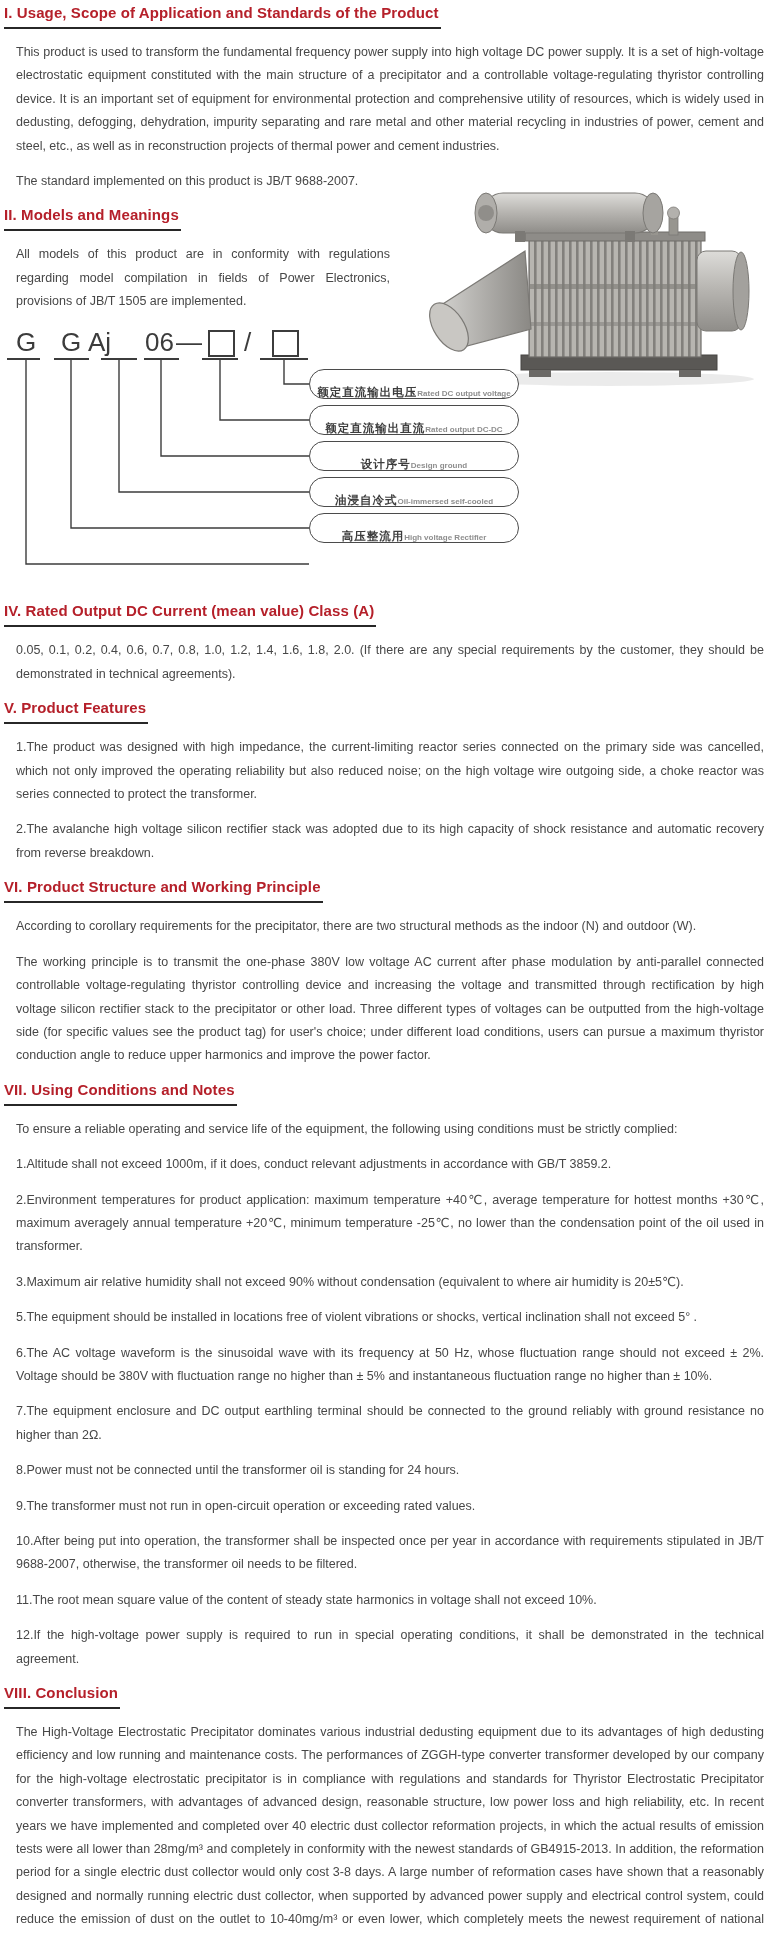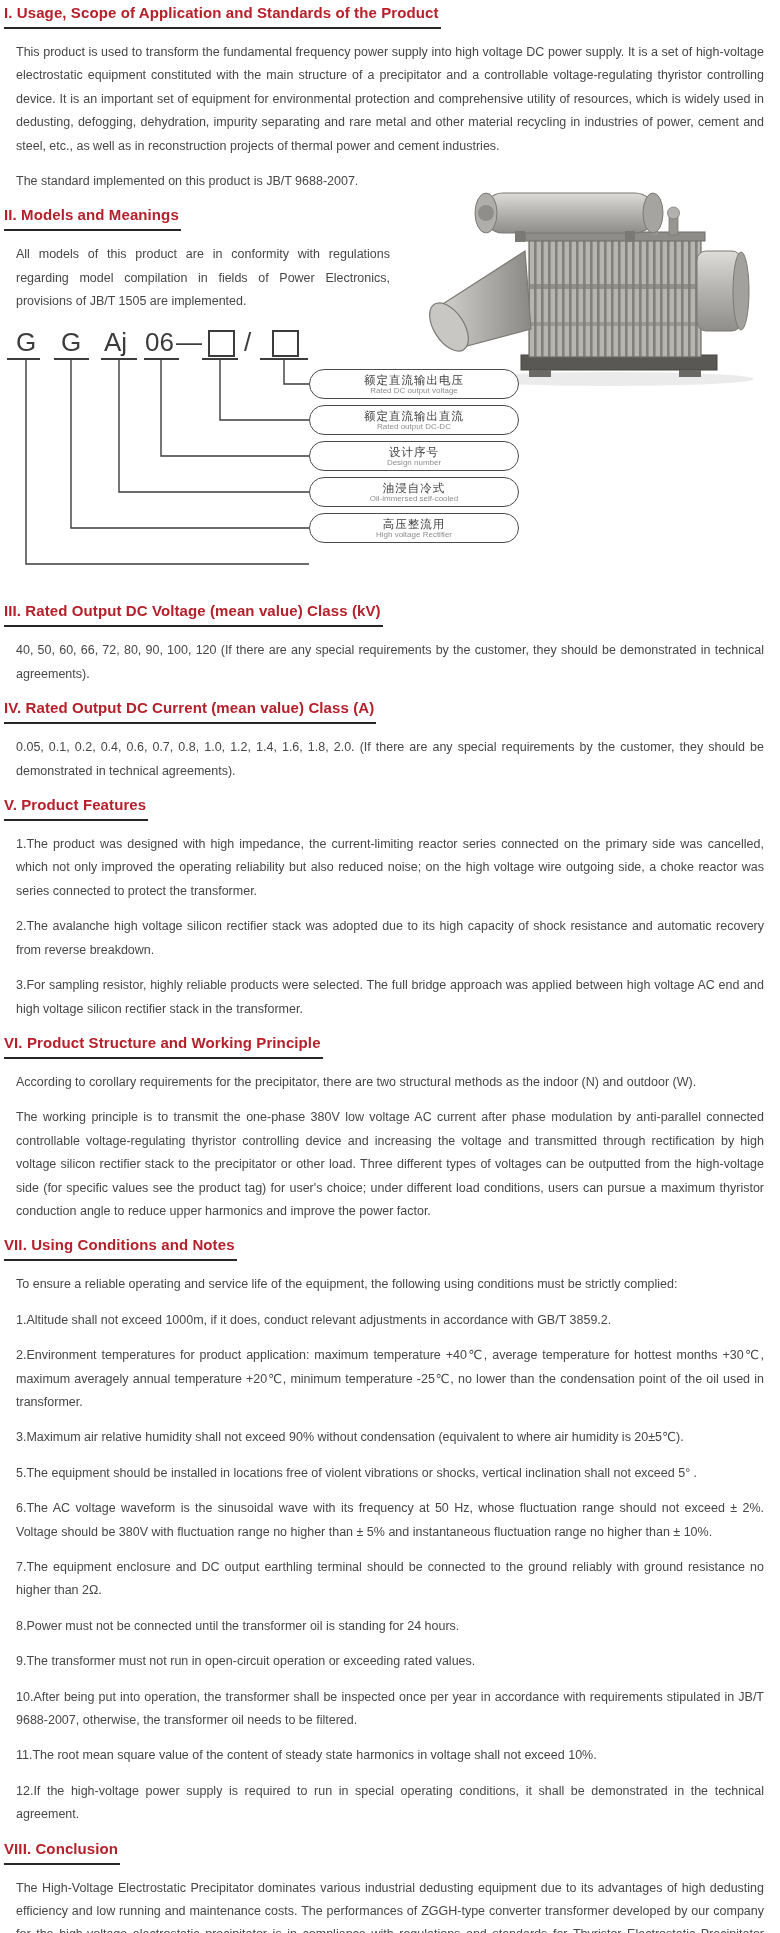--- a/index.html
+++ b/index.html
@@ -43,22 +43,23 @@
     font-size:26px;line-height:30px;color:#3c3c3c;
     font-family:"Liberation Sans",sans-serif;
   }
   .code-box{
     position:absolute;top:3px;width:23px;height:23px;
     border:2px solid #3c3c3c;background:#fff;
   }
   .pill{
     position:absolute;left:305px;width:210px;height:30px;
     border:1.4px solid #4b4b4b;border-radius:16px;background:#fff;
-    display:flex;flex-direction:column;align-items:center;justify-content:center;
+    display:flex;flex-direction:row;align-items:flex-end;justify-content:center;
     box-sizing:border-box;
+    font-weight:bold;
   }
   .pill .cn{font-size:11.5px;line-height:12.5px;color:#3d3d3d;letter-spacing:1px;}
   .pill .en{font-size:8px;line-height:9px;color:#8e8e8e;}
 </style>
 </head>
 <body>
 
 <div class="page">
 
   <section>
@@ -134,66 +135,61 @@
             <path d="M216,33 V93  H305"></path>
             <path d="M157,33 V129 H305"></path>
             <path d="M115,33 V165 H305"></path>
             <path d="M67,33  V201 H305"></path>
             <path d="M22,33  V237 H305"></path>
           </g>
         </svg>
 
         <span class="code-char" style="left:12px">G</span>
         <span class="code-char" style="left:57px">G</span>
-        <span class="code-char" style="left:100px">Aj</span>
+        <span class="code-char" style="left:84px">Aj</span>
         <span class="code-char" style="left:141px">06</span>
         <span class="code-char" style="left:172px">—</span>
         <span class="code-box" style="left:204px"></span>
         <span class="code-char" style="left:240px">/</span>
         <span class="code-box" style="left:268px"></span>
 
         <div class="pill" style="top:42px">
           <span class="cn">额定直流输出电压</span>
           <span class="en">Rated DC output voltage</span>
         </div>
         <div class="pill" style="top:78px">
           <span class="cn">额定直流输出直流</span>
           <span class="en">Rated output DC-DC</span>
         </div>
         <div class="pill" style="top:114px">
           <span class="cn">设计序号</span>
-          <span class="en">Design number</span>
+          <span class="en">Design ground</span>
         </div>
         <div class="pill" style="top:150px">
           <span class="cn">油浸自冷式</span>
           <span class="en">Oil-immersed self-cooled</span>
         </div>
         <div class="pill" style="top:186px">
           <span class="cn">高压整流用</span>
           <span class="en">High voltage Rectifier</span>
         </div>
       </div>
     </div>
   </section>
 
-  <section>
-    <h2 class="sec-heading">III. Rated Output DC Voltage (mean value) Class (kV)</h2>
-    <p class="body-text">40, 50, 60, 66, 72, 80, 90, 100, 120 (If there are any special requirements by the customer, they should be demonstrated in technical agreements).</p>
-  </section>
 
   <section>
     <h2 class="sec-heading">IV. Rated Output DC Current (mean value) Class (A)</h2>
     <p class="body-text">0.05, 0.1, 0.2, 0.4, 0.6, 0.7, 0.8, 1.0, 1.2, 1.4, 1.6, 1.8, 2.0. (If there are any special requirements by the customer, they should be demonstrated in technical agreements).</p>
   </section>
 
   <section>
     <h2 class="sec-heading">V. Product Features</h2>
     <p class="body-text">1.The product was designed with high impedance, the current-limiting reactor series connected on the primary side was cancelled, which not only improved the operating reliability but also reduced noise; on the high voltage wire outgoing side, a choke reactor was series connected to protect the transformer.</p>
     <p class="body-text">2.The avalanche high voltage silicon rectifier stack was adopted due to its high capacity of shock resistance and automatic recovery from reverse breakdown.</p>
-    <p class="body-text">3.For sampling resistor, highly reliable products were selected. The full bridge approach was applied between high voltage AC end and high voltage silicon rectifier stack in the transformer.</p>
   </section>
 
   <section>
     <h2 class="sec-heading">VI. Product Structure and Working Principle</h2>
     <p class="body-text">According to corollary requirements for the precipitator, there are two structural methods as the indoor (N) and outdoor (W).</p>
     <p class="body-text">The working principle is to transmit the one-phase 380V low voltage AC current after phase modulation by anti-parallel connected controllable voltage-regulating thyristor controlling device and increasing the voltage and transmitted through rectification by high voltage silicon rectifier stack to the precipitator or other load. Three different types of voltages can be outputted from the high-voltage side (for specific values see the product tag) for user's choice; under different load conditions, users can pursue a maximum thyristor conduction angle to reduce upper harmonics and improve the power factor.</p>
   </section>
 
   <section>
     <h2 class="sec-heading">VII. Using Conditions and Notes</h2>

